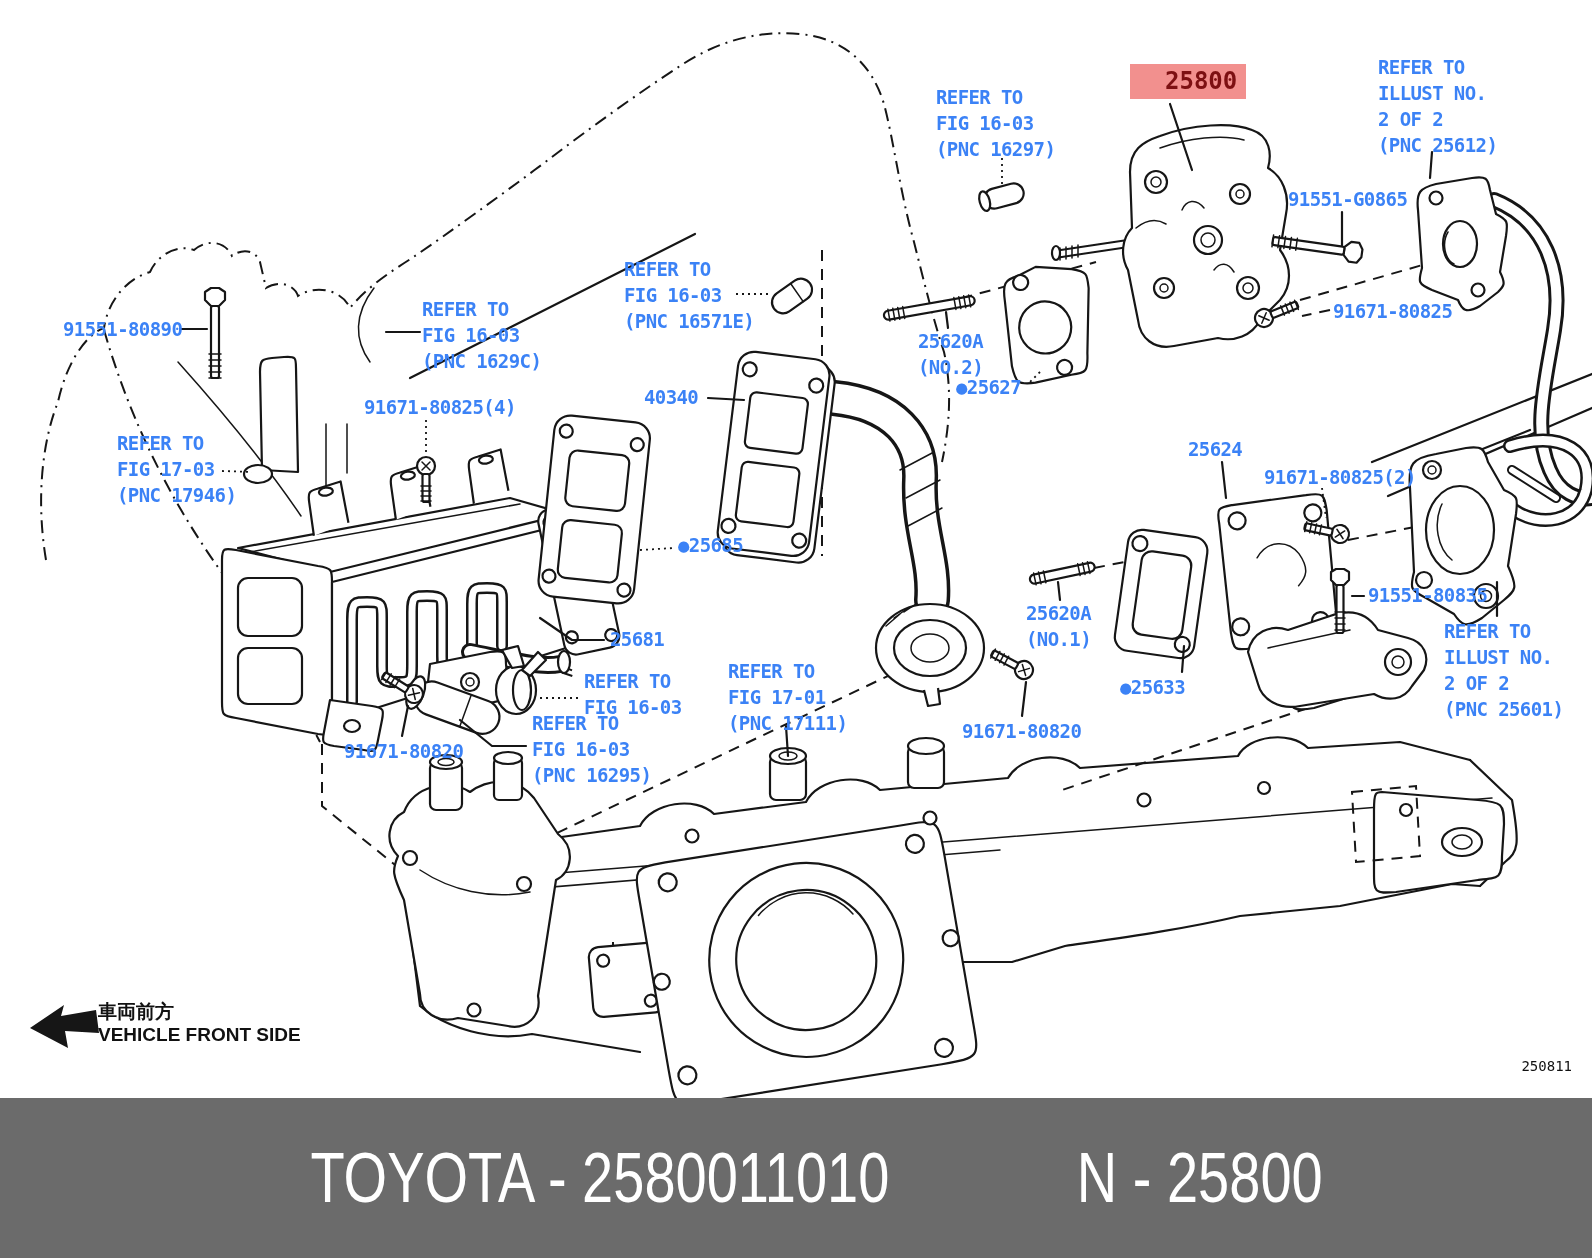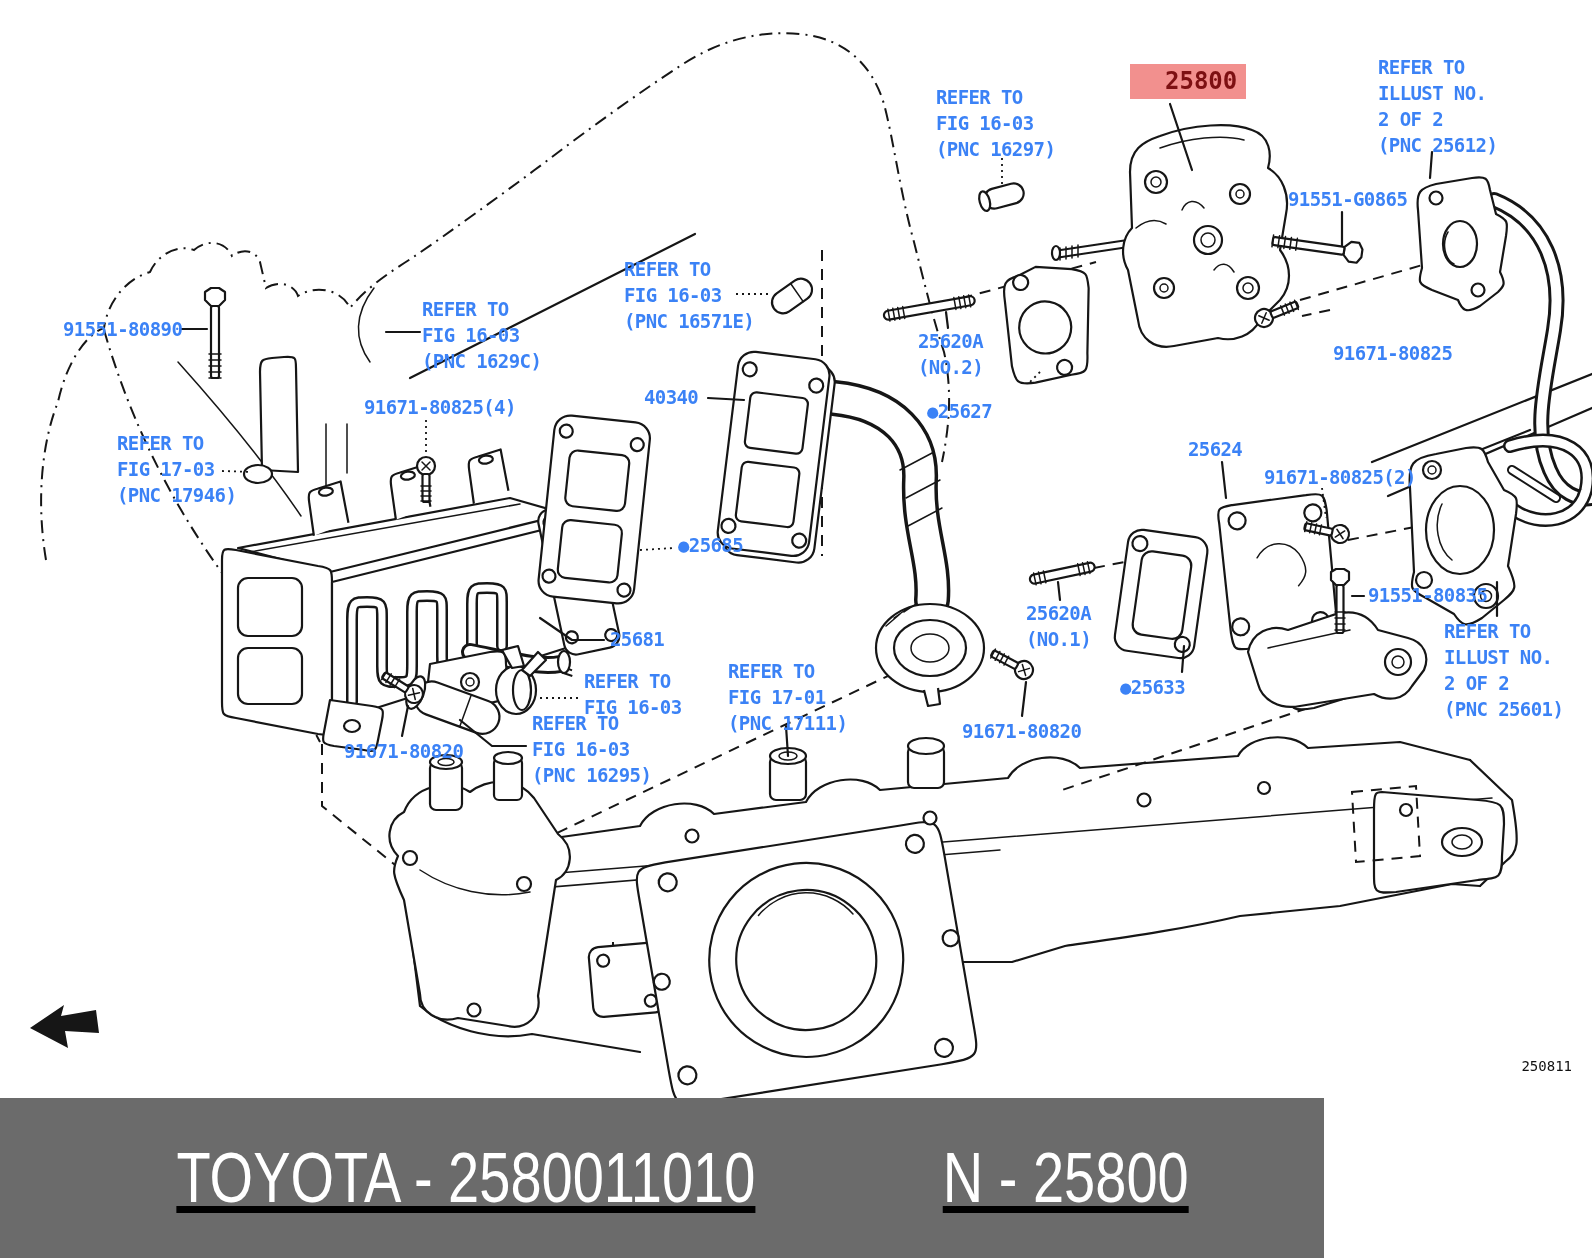--- a/index.html
+++ b/index.html
@@ -40,22 +40,22 @@
     font-family:"Liberation Sans", sans-serif; font-weight:bold; font-size:20px; line-height:27px;
     color:#111;
   }
   #diagram-number {
     position:absolute; right:20px; top:1058px; z-index:5;
     font-family:"DejaVu Sans Mono", monospace; font-size:14px; color:#111; letter-spacing:0;
   }
 
   
   .footer-bar {
-    position:absolute; left:0; top:1098px; width:1324px; height:160px;
-    display:flex; align-items:center; justify-content:center; gap:84px; z-index:4;text-decoration:underline;
+    position:absolute; left:0; top:1098px; width:1592px; height:160px;
+    display:flex; align-items:center; justify-content:center; gap:84px; z-index:4;
   }
   .footer-text {
     font-family:"Liberation Sans", sans-serif; font-size:70px; font-weight:400;
     transform:scaleX(0.8); letter-spacing:0px; white-space:pre;
   }
 </style>
 </head>
 <body>
 
 <div class="stage">
@@ -397,38 +397,42 @@
       <div class="plabel" style="left: 63px; top: 316px;"><div>91551-80890</div></div>
       <div class="plabel" style="left: 117px; top: 430px;"><div>REFER TO</div><div>FIG 17-03</div><div>(PNC 17946)</div></div>
       <div class="plabel" style="left: 422px; top: 296px;"><div>REFER TO</div><div>FIG 16-03</div><div>(PNC 1629C)</div></div>
       <div class="plabel" style="left: 364px; top: 394px;"><div>91671-80825(4)</div></div>
       <div class="plabel" style="left: 624px; top: 256px;"><div>REFER TO</div><div>FIG 16-03</div><div>(PNC 16571E)</div></div>
       <div class="plabel" style="left: 644px; top: 384px;"><div>40340</div></div>
       <div class="plabel" style="left: 936px; top: 84px;"><div>REFER TO</div><div>FIG 16-03</div><div>(PNC 16297)</div></div>
       <div class="plabel hl" style="left: 1130px; top: 64px; background: rgb(242, 144, 142); color: rgb(125, 16, 18); padding-left: 35px;"><div>25800</div></div>
       <div class="plabel" style="left: 1378px; top: 54px;"><div>REFER TO</div><div>ILLUST NO.</div><div>2 OF 2</div><div>(PNC 25612)</div></div>
       <div class="plabel" style="left: 1288px; top: 186px; text-align: right;"><div>91551-G0865</div></div>
-      <div class="plabel" style="left: 1333px; top: 298px; margin-top: 42px;"><div>91671-80825</div></div>
+      <div class="plabel" style="left: 1333px; top: 298px;"><div>91671-80825</div></div>
       <div class="plabel" style="left: 918px; top: 328px;"><div>25620A</div><div>(NO.2)</div></div>
-      <div class="plabel" style="left: 927px; top: 374px; margin-top: 24px;"><div>●25627</div></div>
+      <div class="plabel" style="left: 956px; top: 374px;"><div>●25627</div></div>
       <div class="plabel" style="left: 1188px; top: 436px;"><div>25624</div></div>
       <div class="plabel" style="left: 1264px; top: 464px;"><div>91671-80825(2)</div></div>
       <div class="plabel" style="left: 1368px; top: 582px;"><div>91551-80835</div></div>
       <div class="plabel" style="left: 1444px; top: 618px;"><div>REFER TO</div><div>ILLUST NO.</div><div>2 OF 2</div><div>(PNC 25601)</div></div>
       <div class="plabel" style="left: 1026px; top: 600px;"><div>25620A</div><div>(NO.1)</div></div>
       <div class="plabel" style="left: 1120px; top: 674px;"><div>●25633</div></div>
       <div class="plabel" style="left: 962px; top: 718px;"><div>91671-80820</div></div>
       <div class="plabel" style="left: 728px; top: 658px;"><div>REFER TO</div><div>FIG 17-01</div><div>(PNC 17111)</div></div>
       <div class="plabel" style="left: 678px; top: 532px;"><div>●25685</div></div>
       <div class="plabel" style="left: 610px; top: 626px;"><div>25681</div></div>
       <div class="plabel" style="left: 344px; top: 738px;"><div>91671-80820</div></div>
       <div class="plabel" style="left: 584px; top: 668px;"><div>REFER TO</div><div>FIG 16-03</div></div>
       <div class="plabel" style="left: 532px; top: 710px;"><div>REFER TO</div><div>FIG 16-03</div><div>(PNC 16295)</div></div>
     </div>
 
+  <div class="legend-front">
+    <div>車両前方</div>
+    <div>VEHICLE FRONT SIDE</div>
+  </div>
 
   <div id="diagram-number">250811</div>
 
   <div class="footer-bar" style="background: rgb(107, 107, 107);">
     <span class="footer-text" style="color: rgb(255, 255, 255);">TOYOTA - 2580011010</span>
     <span class="footer-text" style="color: rgb(255, 255, 255);">N - 25800</span>
   </div>
 
 </div>
 

